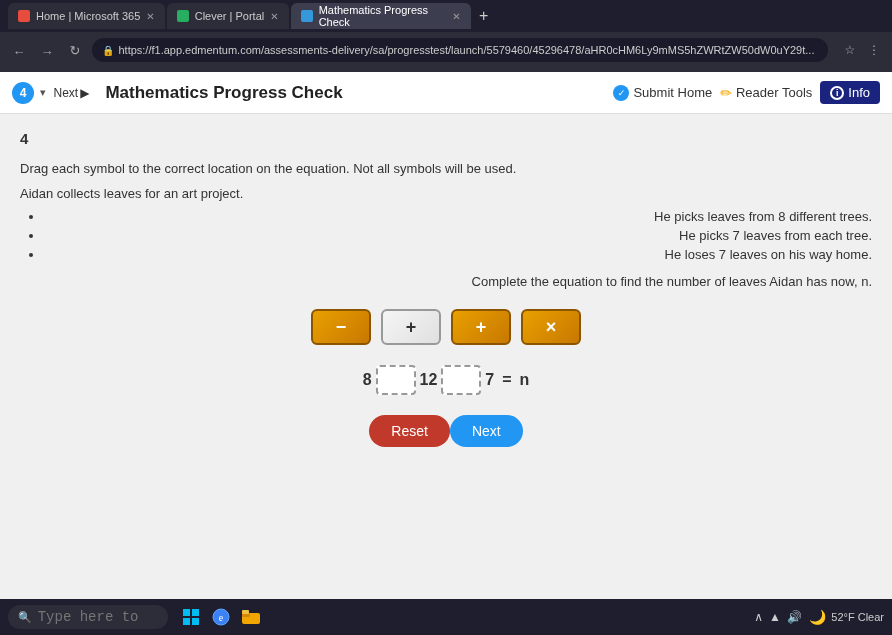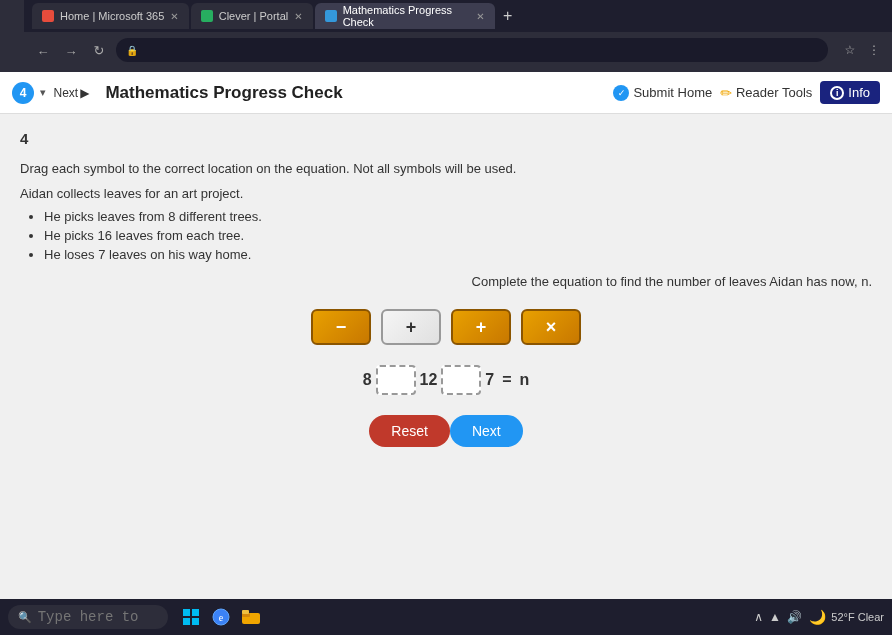--- a/index.html
+++ b/index.html
@@ -4,21 +4,20 @@
   <style>
     * { margin: 0; padding: 0; box-sizing: border-box; }
     body { font-family: Arial, sans-serif; background: #1a1a2e; width: 892px; height: 635px; overflow: hidden; position: relative; }
 
     
     .browser-chrome {
       background: #2d2d3a;
       height: 72px;
       display: flex;
       flex-direction: column;
-      padding-left: 24px;
     }
     .tab-bar {
       display: flex;
       align-items: center;
       height: 32px;
       background: #1e1e2e;
       padding: 0 8px;
       gap: 2px;
     }
     .tab {
@@ -204,20 +203,21 @@
     .scenario-title {
       font-size: 13px;
       color: #333;
       font-weight: 500;
       margin-bottom: 8px;
     }
     .bullet-list {
       list-style: disc;
       padding-left: 24px;
       margin-bottom: 12px;
+      text-align: right;
     }
     .bullet-list li {
       font-size: 13px;
       color: #333;
       margin-bottom: 4px;
     }
     .complete-text {
       font-size: 13px;
       color: #333;
       margin-bottom: 20px;
@@ -414,20 +414,21 @@
       <span class="tab-close">✕</span>
     </div>
     <div class="tab-new">+</div>
   </div>
   <div class="address-bar-row">
     <div class="nav-btn">←</div>
     <div class="nav-btn">→</div>
     <div class="nav-btn">↻</div>
     <div class="address-bar">
       <span class="lock-icon">🔒</span>
+      <span>https://f1.app.edmentum.com/assessments-delivery/sa/progresstest/launch/5579460/45296478/aHR0cHM6Ly9mMS5hZWRtZW50dW0uY29t...</span>
     </div>
     <div class="browser-actions">
       <div class="browser-action-btn">☆</div>
       <div class="browser-action-btn">⋮</div>
     </div>
   </div>
 </div>
 
 <div class="app-toolbar">
   <div class="question-nav">
@@ -454,21 +455,21 @@
     </button>
   </div>
 </div>
 
 <div class="main-content">
   <div class="question-number-badge">4</div>
   <p class="instruction-text">Drag each symbol to the correct location on the equation. Not all symbols will be used.</p>
   <p class="scenario-title">Aidan collects leaves for an art project.</p>
   <ul class="bullet-list">
     <li>He picks leaves from 8 different trees.</li>
-    <li>He picks 16 leaves from each tree.</li>
+    <li>He picks 7 leaves from each tree.</li>
     <li>He loses 7 leaves on his way home.</li>
   </ul>
   <p class="complete-text">Complete the equation to find the number of leaves Aidan has now, n.</p>
 
   <div class="symbol-row">
     <div class="symbol-btn minus" draggable="true">−</div>
     <div class="symbol-btn plus-outline" draggable="true">+</div>
     <div class="symbol-btn plus-filled" draggable="true">+</div>
     <div class="symbol-btn times" draggable="true">×</div>
   </div>

